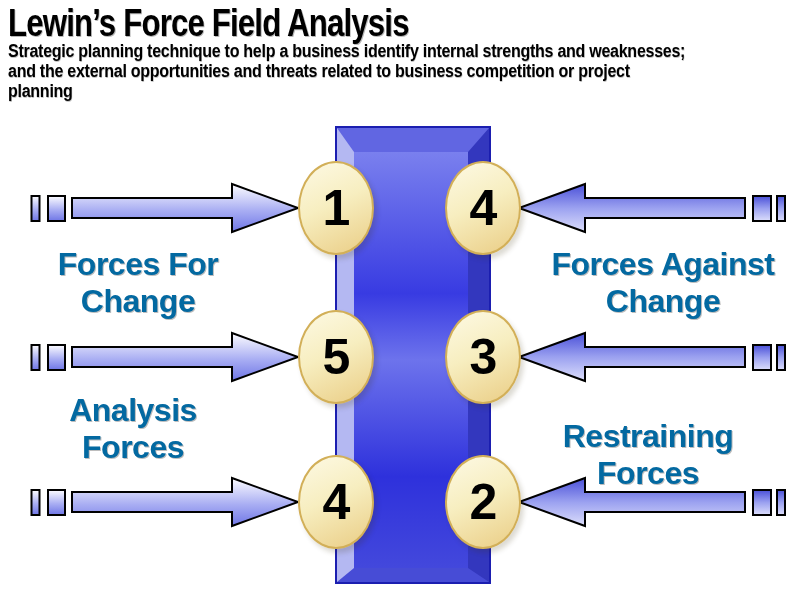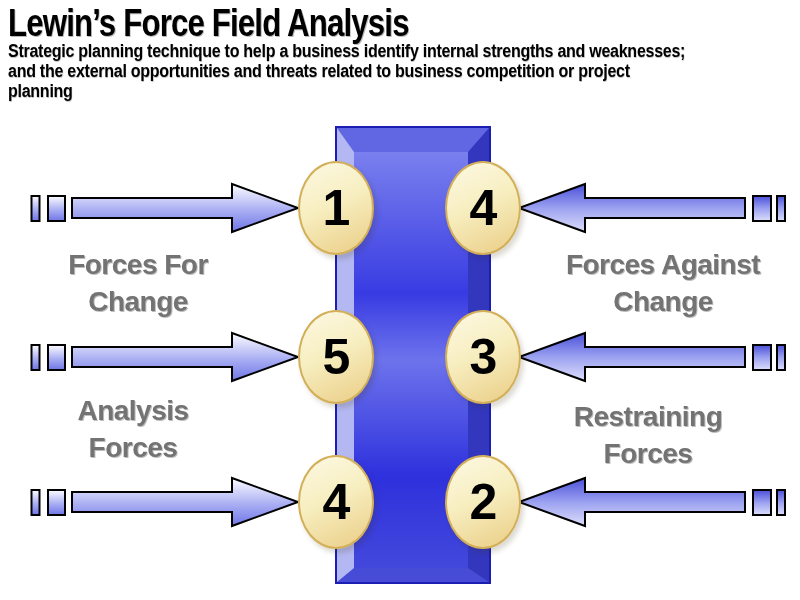--- a/index.html
+++ b/index.html
@@ -46,22 +46,22 @@
     background:linear-gradient(155deg,#fdf9e4 0%,#f7eec0 45%,#eacd85 100%);
     display:flex;align-items:center;justify-content:center;
     box-shadow:3px 4px 5px rgba(60,50,10,0.18);z-index:3;
   }
   .score-num{
     font-size:50px;font-weight:bold;color:#000;line-height:1;
     letter-spacing:-1px;
   }
   
   .side-label{
-    position:absolute;text-align:center;color:#737373;font-weight:bold;
-    font-size:28px;line-height:37px;letter-spacing:-0.5px;
+    position:absolute;text-align:center;color:#0369a1;font-weight:bold;
+    font-size:32px;line-height:37px;letter-spacing:-0.5px;
     text-shadow:1px 1px 0 #bdbdbd;z-index:2;
   }
 </style>
 </head>
 <body>
 
 <div class="stage">
 
   <svg width="0" height="0" style="position:absolute">
     <defs>
@@ -158,18 +158,18 @@
     <div>Change</div>
   </div>
   <div class="side-label" style="left:513px;top:246px;width:300px">
     <div>Forces Against</div>
     <div>Change</div>
   </div>
   <div class="side-label" style="left:8px;top:392px;width:250px">
     <div>Analysis</div>
     <div>Forces</div>
   </div>
-  <div class="side-label" style="left:498px;top:398px;width:300px">
+  <div class="side-label" style="left:498px;top:418px;width:300px">
     <div>Restraining</div>
     <div>Forces</div>
   </div>
 
 </div>
 
 </body></html>

